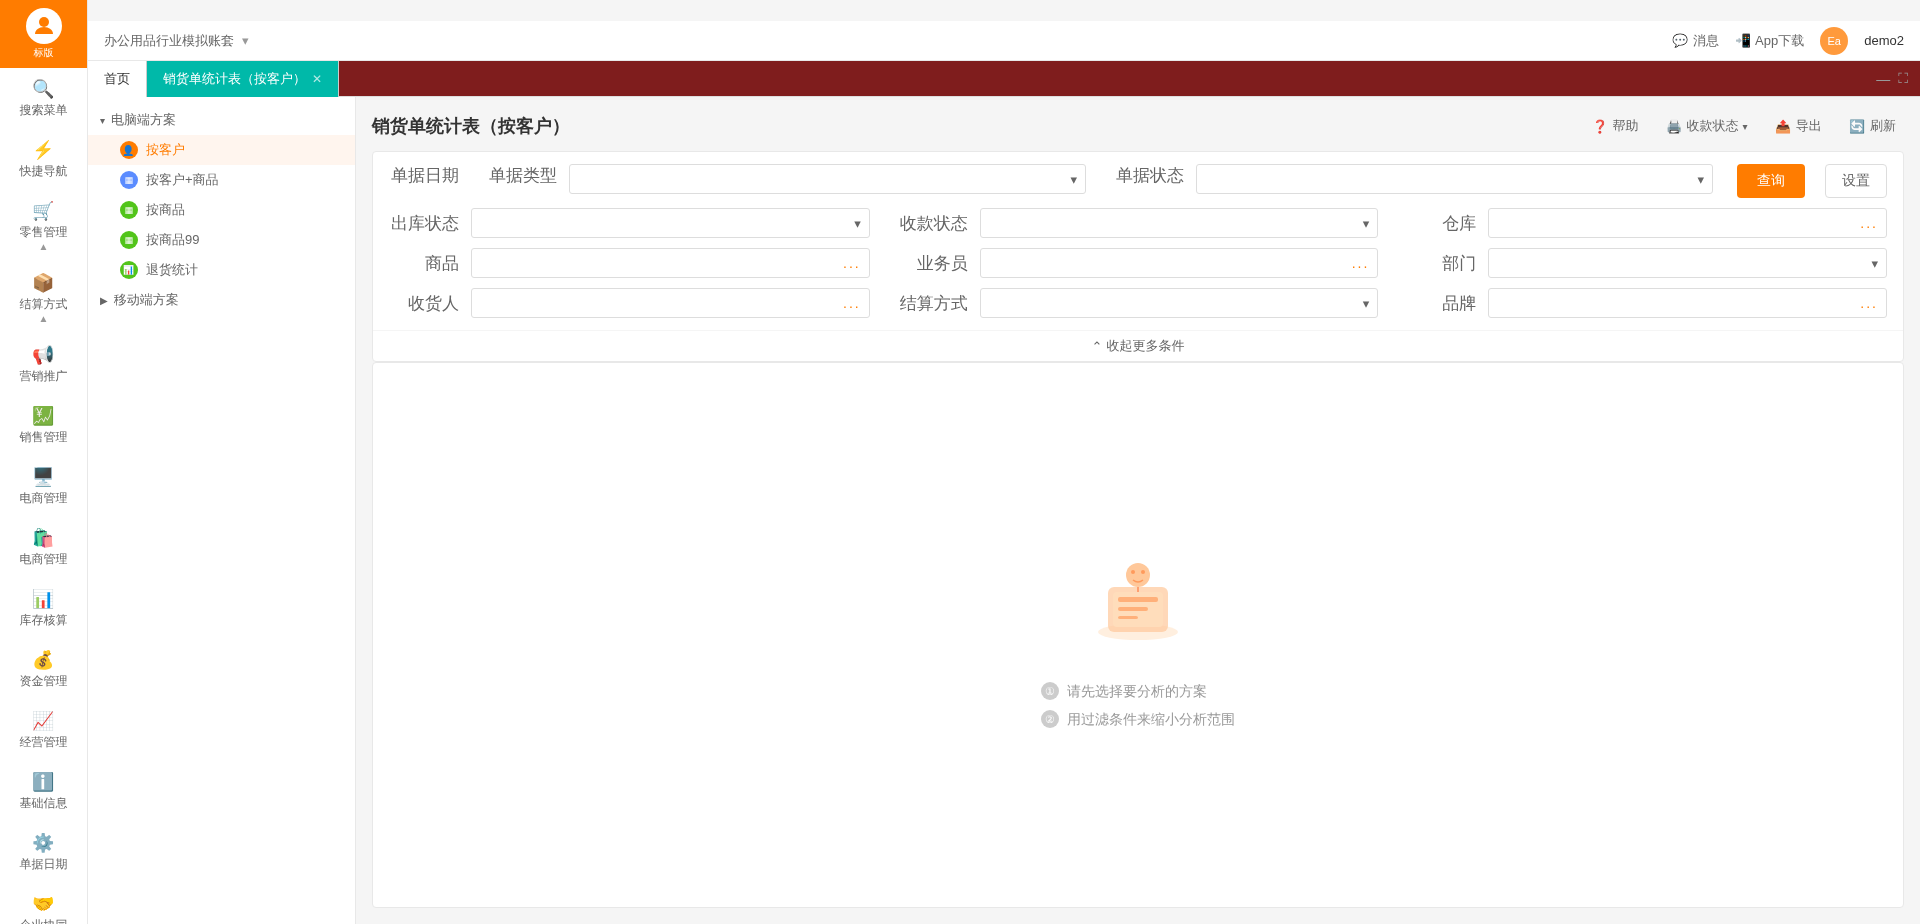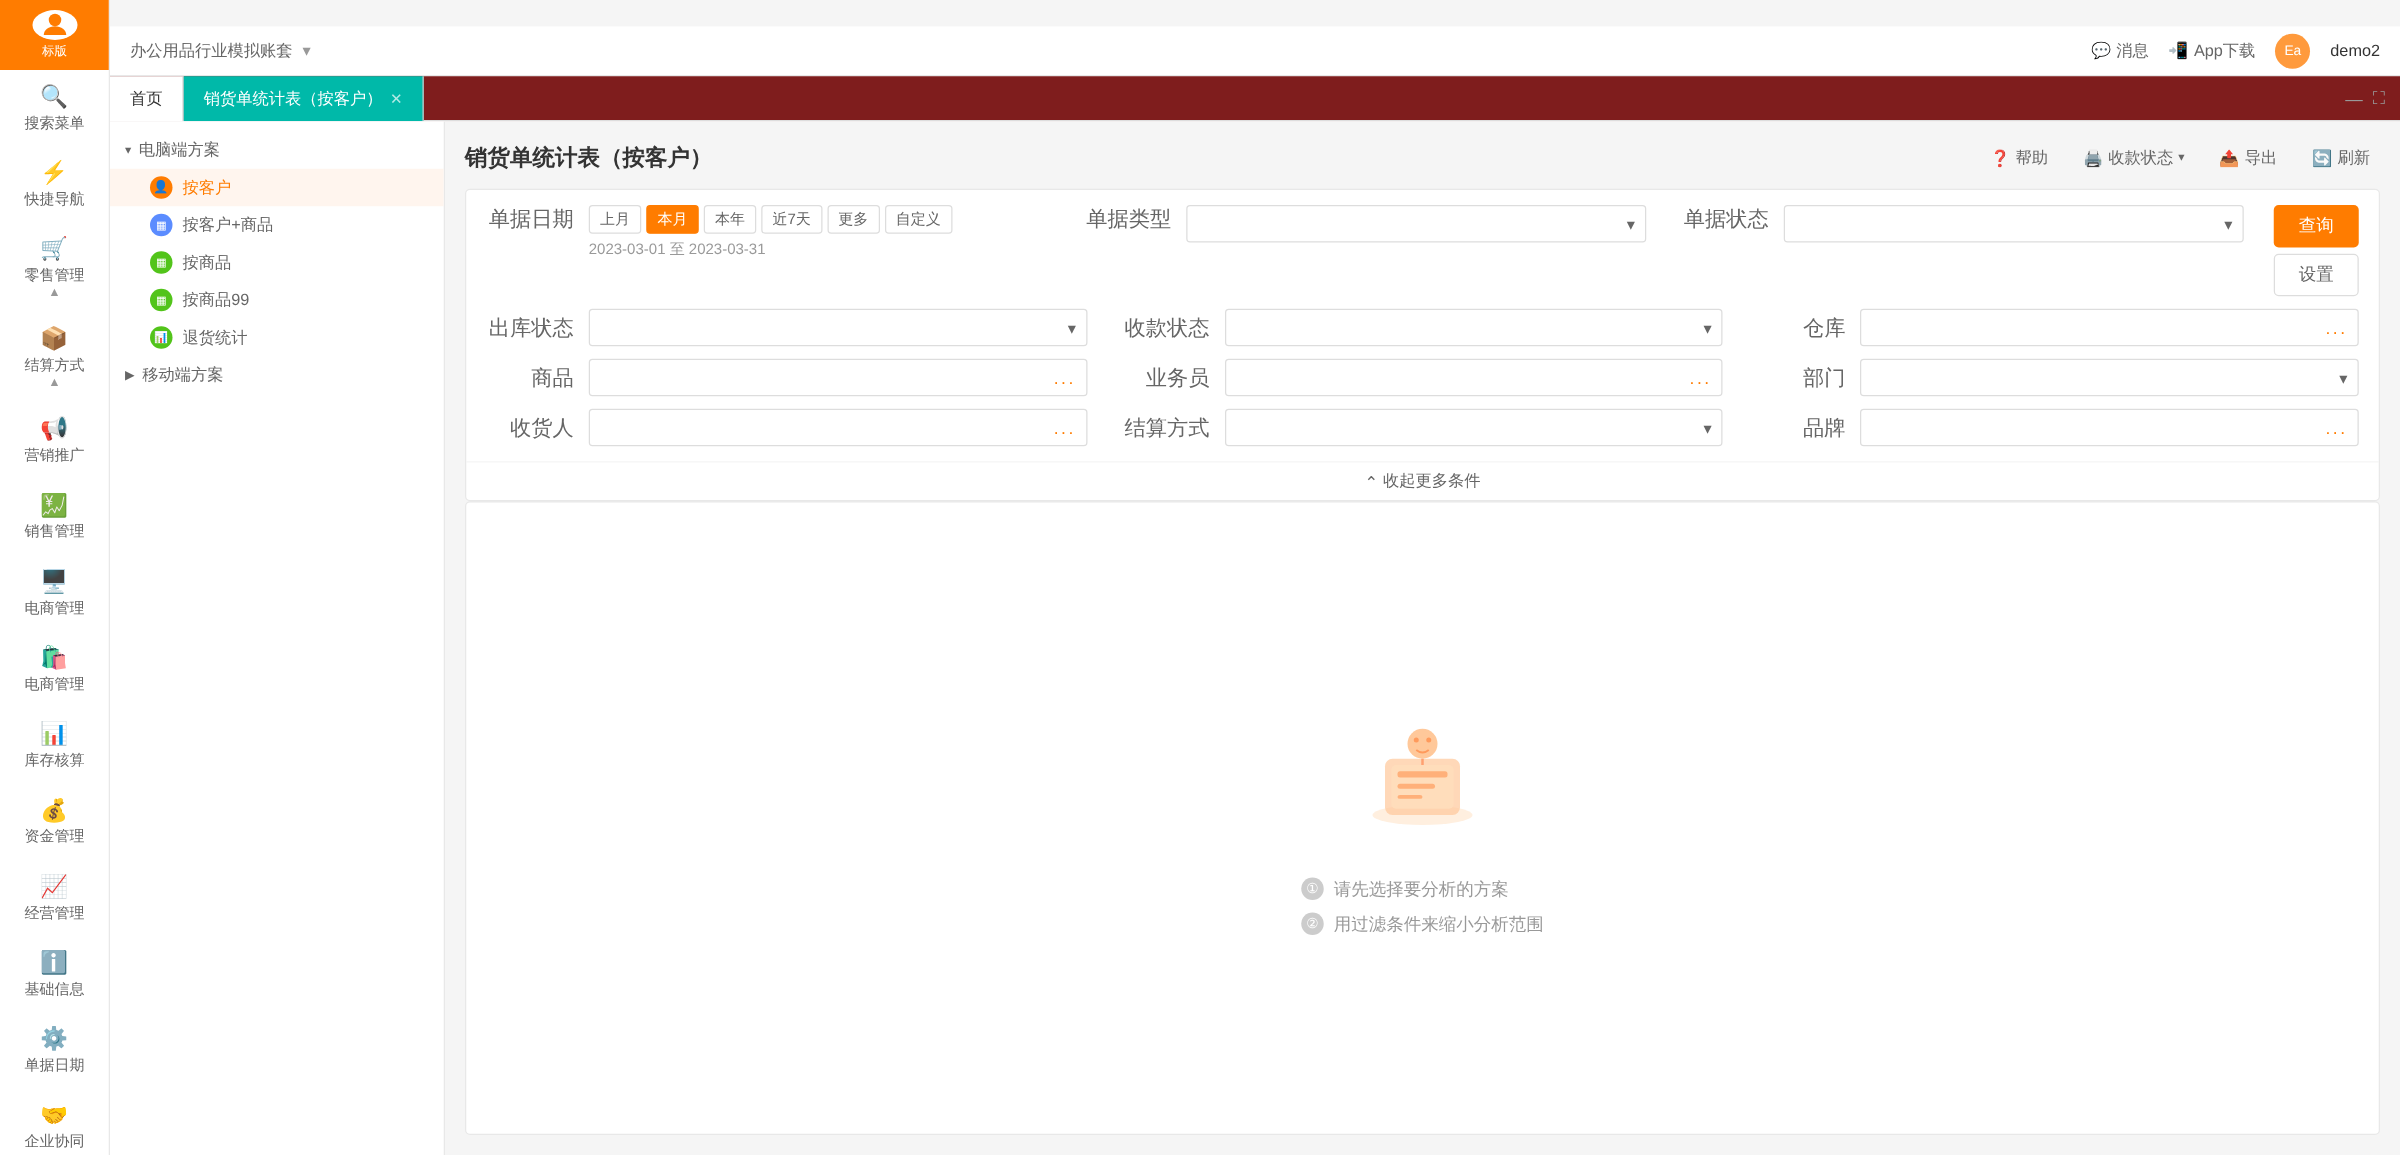--- a/index.html
+++ b/index.html
@@ -1,20 +1,20 @@
 <!DOCTYPE html>
 <html><head>
   <meta charset="utf-8">
   <style>
     * { box-sizing: border-box; margin: 0; padding: 0; }
     body { font-family: 'Microsoft YaHei', Arial, sans-serif; font-size: 13px; background: #f5f5f5; color: #333; display: flex; height: 924px; overflow: hidden; }
 
     
     .sidebar { width: 88px; background: #fff; display: flex; flex-direction: column; border-right: 1px solid #e8e8e8; flex-shrink: 0; }
-    .logo-area { background: #ff7c00; padding: 8px 6px; display: flex; flex-direction: column; align-items: center; height: 56px; justify-content: center; }
+    .logo-area { background: #ff7c00; padding: 8px 6px; display: flex; flex-direction: column; align-items: center; height: 68px; justify-content: center; }
     .logo-icon { width: 36px; height: 36px; background: #fff; border-radius: 50%; display: flex; align-items: center; justify-content: center; margin-bottom: 2px; }
     .logo-icon svg { width: 24px; height: 24px; }
     .logo-text { color: #fff; font-size: 10px; text-align: center; }
     .sidebar-nav { flex: 1; overflow-y: auto; }
     .sidebar-item { padding: 10px 4px; text-align: center; cursor: pointer; color: #666; font-size: 12px; border-bottom: none; }
     .sidebar-item .nav-icon { font-size: 18px; margin-bottom: 2px; }
 
     
     .main-area { flex: 1; display: flex; flex-direction: column; overflow: hidden; margin-top: 21px; }
 
@@ -260,46 +260,35 @@
             <span>刷新</span>
           </div>
         </div>
       </div>
 
       <div class="filter-section">
         <div class="filter-body">
 
           <div class="filter-row" style="align-items:flex-start;">
             <span class="filter-label">单据日期</span>
-            <div class="filter-control" style="flex-direction:column;align-items:flex-start;gap:4px;">
-              <div class="date-quick-btns">
-                <button class="date-quick-btn">上月</button>
-                <button class="date-quick-btn active">本月</button>
-                <button class="date-quick-btn">本年</button>
-                <button class="date-quick-btn">近7天</button>
-                <button class="date-quick-btn">更多</button>
-                <button class="date-quick-btn">自定义</button>
-              </div>
-              <div class="date-range-text">2023-03-01 至 2023-03-31</div>
-            </div>
             <span class="filter-label" style="margin-left:16px;">单据类型</span>
             <div class="filter-control">
               <div class="select-control">
                 <span></span>
                 <span>▾</span>
               </div>
             </div>
             <span class="filter-label" style="margin-left:16px;">单据状态</span>
             <div class="filter-control">
               <div class="select-control">
                 <span></span>
                 <span>▾</span>
               </div>
             </div>
-            <div style="display:flex;flex-direction:column;gap:5px;margin-left:12px;">
+            <div style="display:flex;flex-direction:row;gap:20px;margin-left:12px;">
               <button class="query-btn">查询</button>
               <button class="settings-btn">设置</button>
             </div>
           </div>
 
           <div class="filter-row">
             <span class="filter-label">出库状态</span>
             <div class="filter-control">
               <div class="select-control">
                 <span></span>

